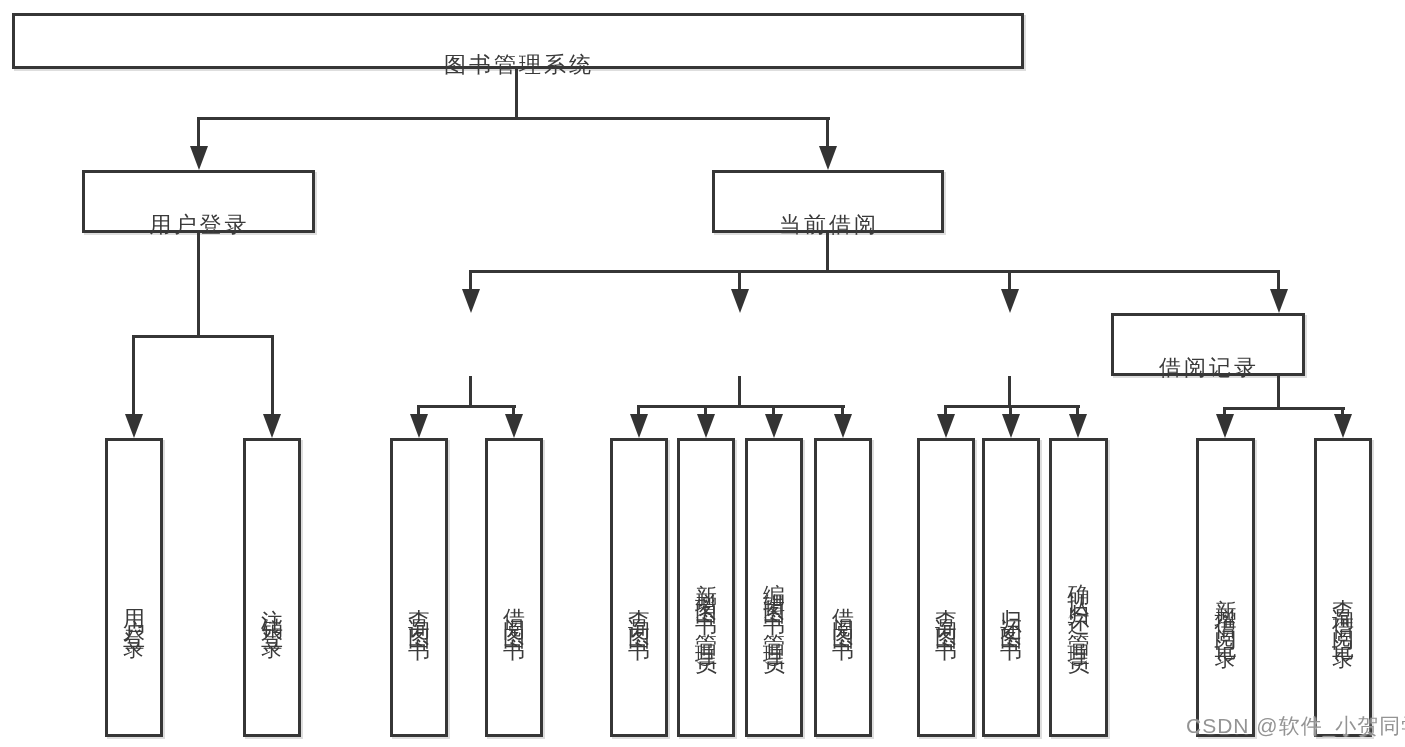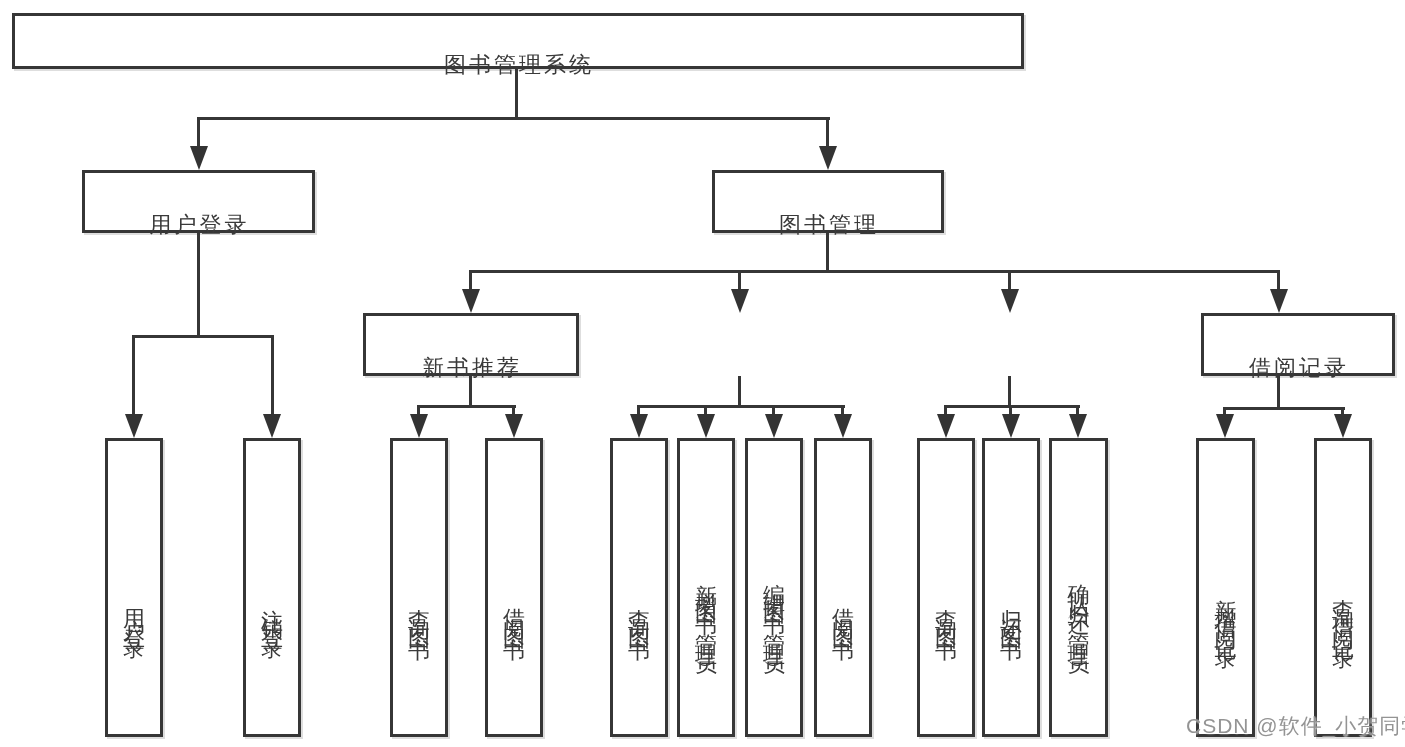--- a/index.html
+++ b/index.html
@@ -65,21 +65,21 @@
     <div class="vl" style="left:197px;top:117px;height:32px;"></div>
     <div class="ar" style="left:190px;top:146px;"></div>
     <div class="vl" style="left:826px;top:117px;height:32px;"></div>
     <div class="ar" style="left:819px;top:146px;"></div>
   </div>
 
   <div class="box" style="left:82px;top:170px;width:233px;height:63px;">
     <span class="lbl">用户登录</span>
   </div>
   <div class="box" style="left:712px;top:170px;width:232px;height:63px;">
-    <span class="lbl">图书管理</span>
+    <span class="lbl">当前借阅</span>
   </div>
 
   <div>
     <div class="vl" style="left:197px;top:233px;height:104px;"></div>
     <div class="hl" style="left:132px;top:335px;width:142px;"></div>
     <div class="vl" style="left:132px;top:335px;height:82px;"></div>
     <div class="ar" style="left:125px;top:414px;"></div>
     <div class="vl" style="left:271px;top:335px;height:82px;"></div>
     <div class="ar" style="left:263px;top:414px;"></div>
   </div>
@@ -90,24 +90,21 @@
     <div class="vl" style="left:469px;top:270px;height:22px;"></div>
     <div class="ar" style="left:462px;top:289px;"></div>
     <div class="vl" style="left:738px;top:270px;height:22px;"></div>
     <div class="ar" style="left:731px;top:289px;"></div>
     <div class="vl" style="left:1008px;top:270px;height:22px;"></div>
     <div class="ar" style="left:1001px;top:289px;"></div>
     <div class="vl" style="left:1277px;top:270px;height:22px;"></div>
     <div class="ar" style="left:1270px;top:289px;"></div>
   </div>
 
-  <div class="box" style="left:363px;top:313px;width:216px;height:63px;">
-    <span class="lbl">新书推荐</span>
-  </div>
-  <div class="box" style="left:1201px;top:313px;width:194px;height:63px;">
+  <div class="box" style="left:1111px;top:313px;width:194px;height:63px;">
     <span class="lbl">借阅记录</span>
   </div>
 
   <div>
     <div class="vl" style="left:469px;top:376px;height:31px;"></div>
     <div class="hl" style="left:417px;top:405px;width:99px;"></div>
     <div class="vl" style="left:417px;top:405px;height:12px;"></div>
     <div class="ar" style="left:410px;top:414px;"></div>
     <div class="vl" style="left:512px;top:405px;height:12px;"></div>
     <div class="ar" style="left:505px;top:414px;"></div>

